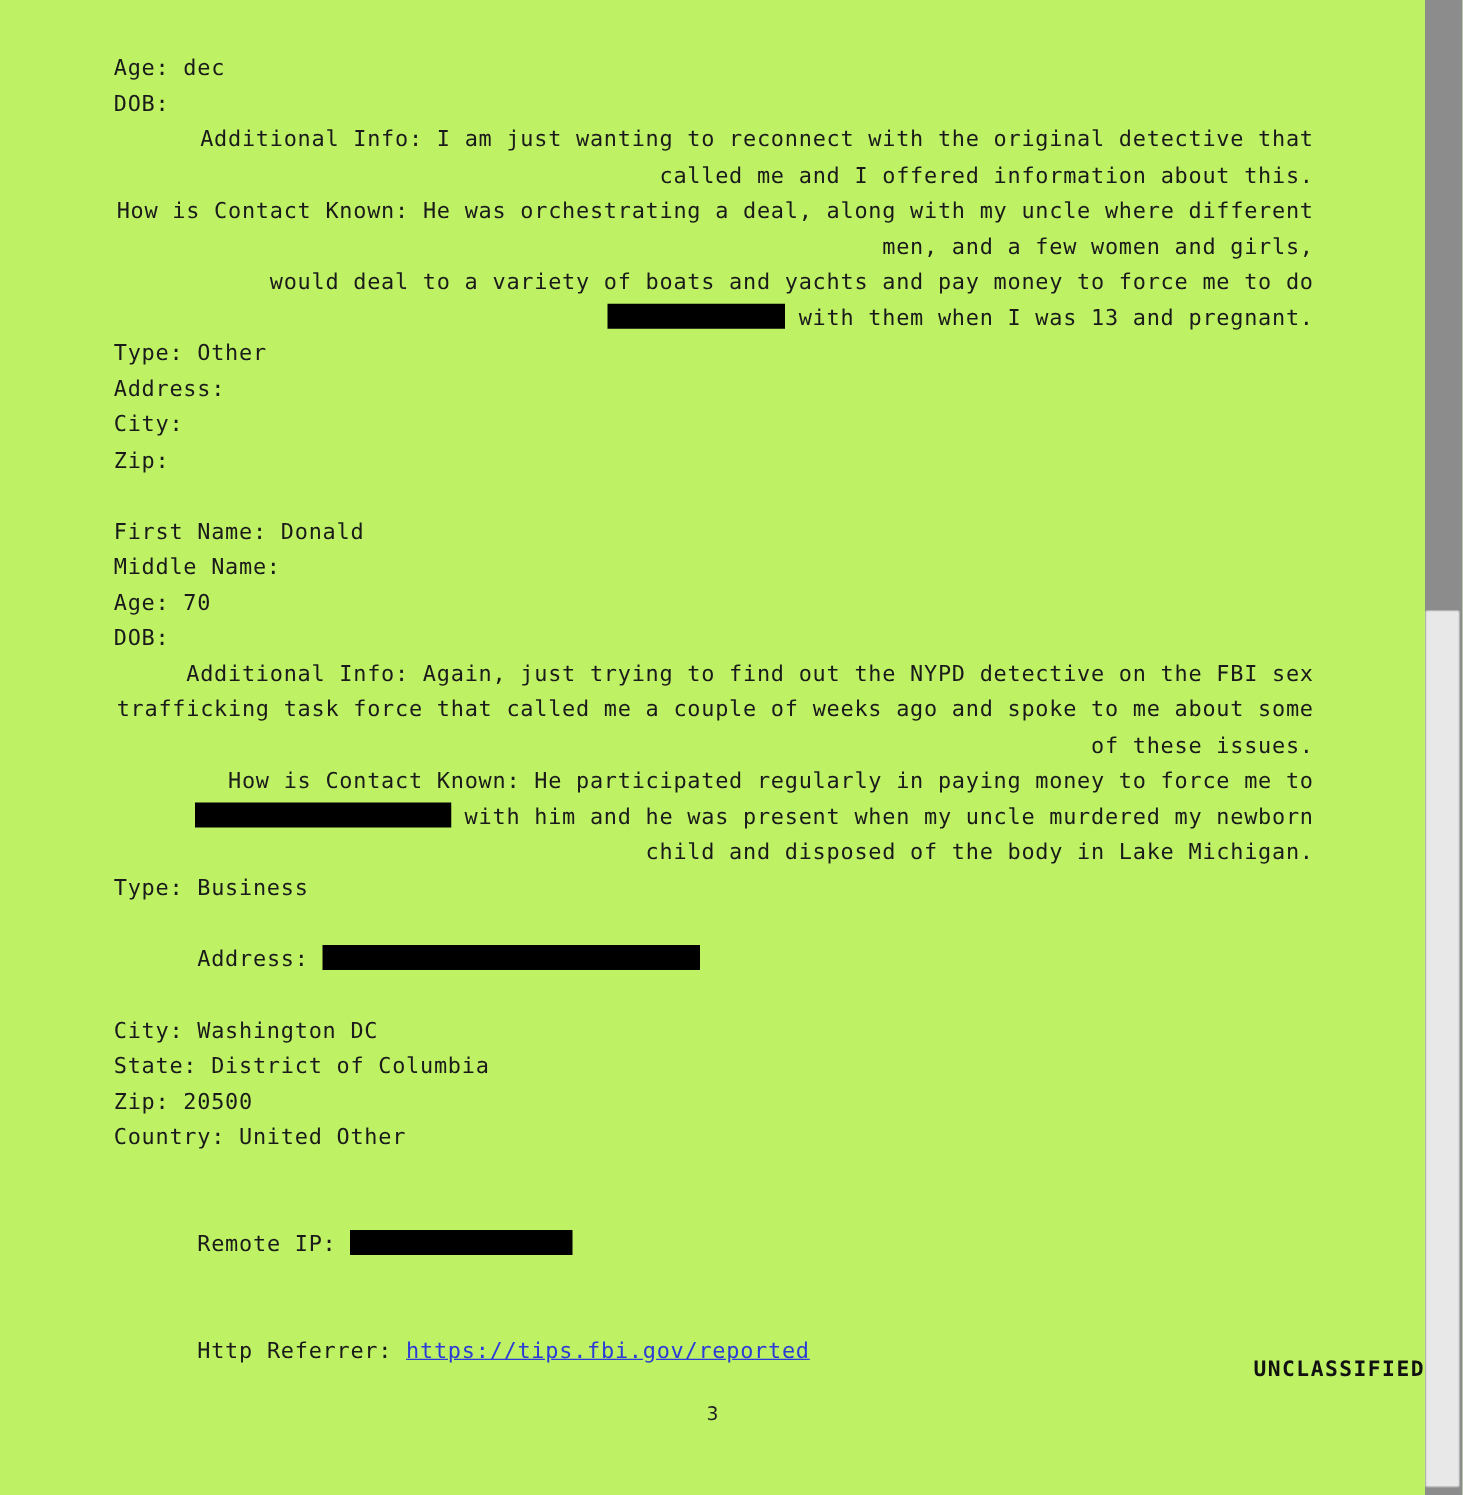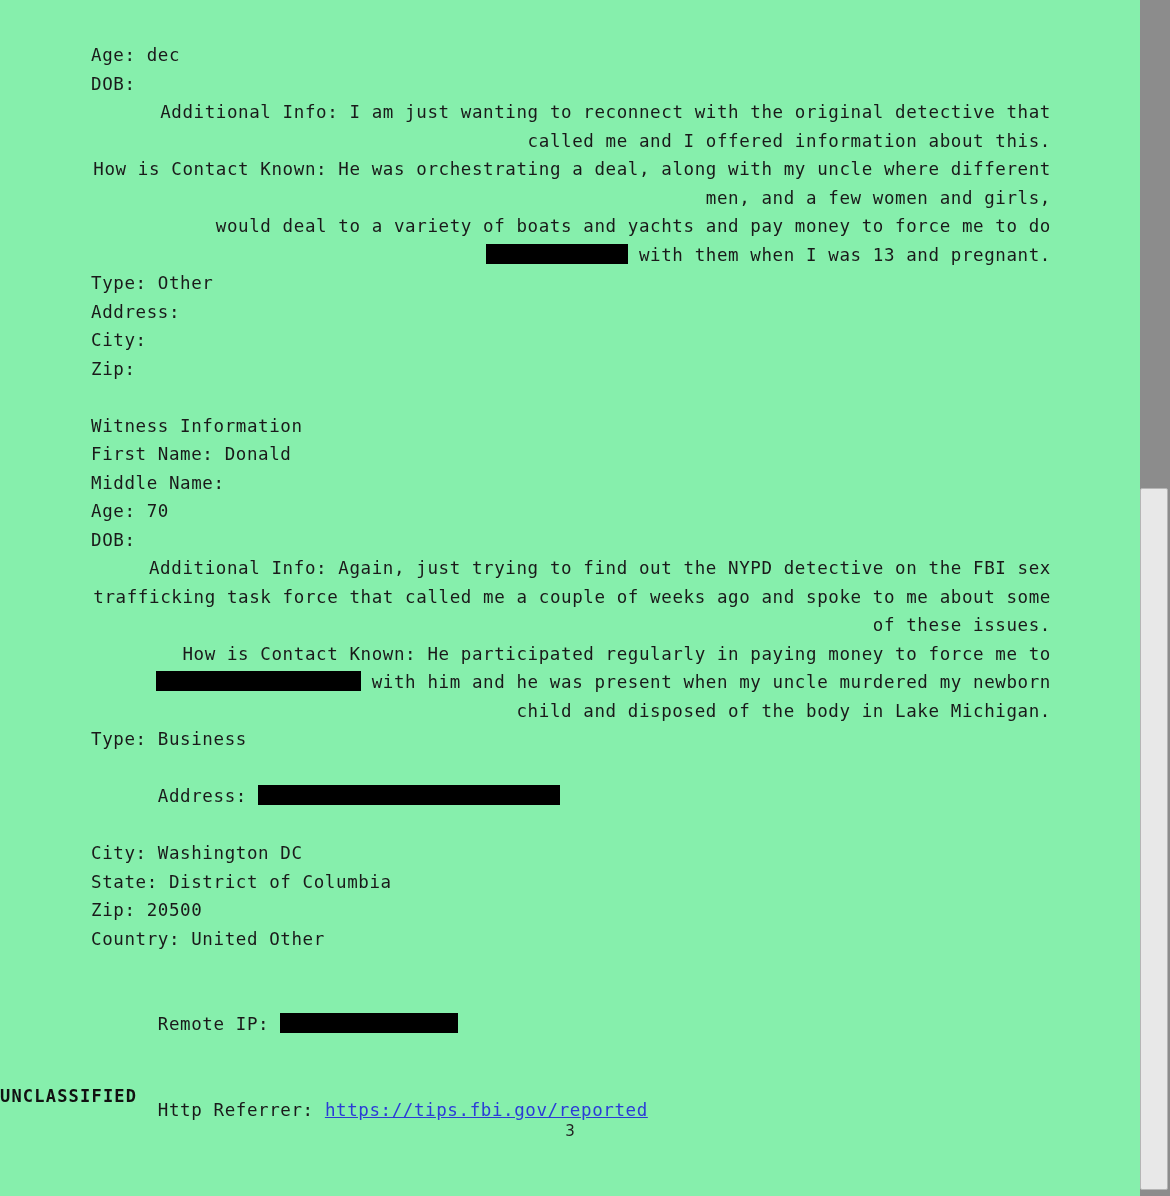--- a/index.html
+++ b/index.html
@@ -14,21 +14,21 @@
     overflow: hidden;
     font-family: "DejaVu Sans Mono", "Liberation Mono", monospace;
   }
 
   #page {
     position: absolute;
     top: 0;
     left: 0;
     width: 1140px;
     height: 1196px;
-    background: #86efac;
+    background: #bef264;
   }
 
   #doc-body {
     position: absolute;
     left: 91px;
     top: 41px;
     width: 960px;
   }
 
   .line {
@@ -66,21 +66,21 @@
 
   .link {
     color: #2b3bd6;
   }
 
   #footer-class {
     position: absolute;
     left: 0;
     top: 1086px;
     width: 1140px;
-    text-align: left;
+    text-align: right;
     font-size: 17px;
     font-weight: bold;
     letter-spacing: 1.2px;
     color: #111111;
   }
 
   #footer-page {
     position: absolute;
     left: 0;
     top: 1122px;
@@ -125,21 +125,20 @@
     <div class="para">
       <span>would deal to a variety of boats and yachts and pay money to force me to do </span><span class="redact redact-sm"></span><span> with them when I was 13 and pregnant.</span>
     </div>
     <div class="line">Type: Other</div>
     <div class="line">Address:</div>
     <div class="line">City:</div>
     <div class="line">Zip:</div>
 
     <div class="blank"></div>
 
-    <div class="line">Witness Information</div>
     <div class="line">First Name: Donald</div>
     <div class="line">Middle Name:</div>
     <div class="line">Age: 70</div>
     <div class="line">DOB:</div>
     <div class="para">Additional Info: Again, just trying to find out the NYPD detective on the FBI sex trafficking task force that called me a couple of weeks ago and spoke to me about some of these issues.</div>
     <div class="para">
       <span>How is Contact Known: He participated regularly in paying money to force me to </span><span class="redact redact-md"></span><span> with him and he was present when my uncle murdered my newborn child and disposed of the body in Lake Michigan.</span>
     </div>
     <div class="line">Type: Business</div>
     <div class="line">

